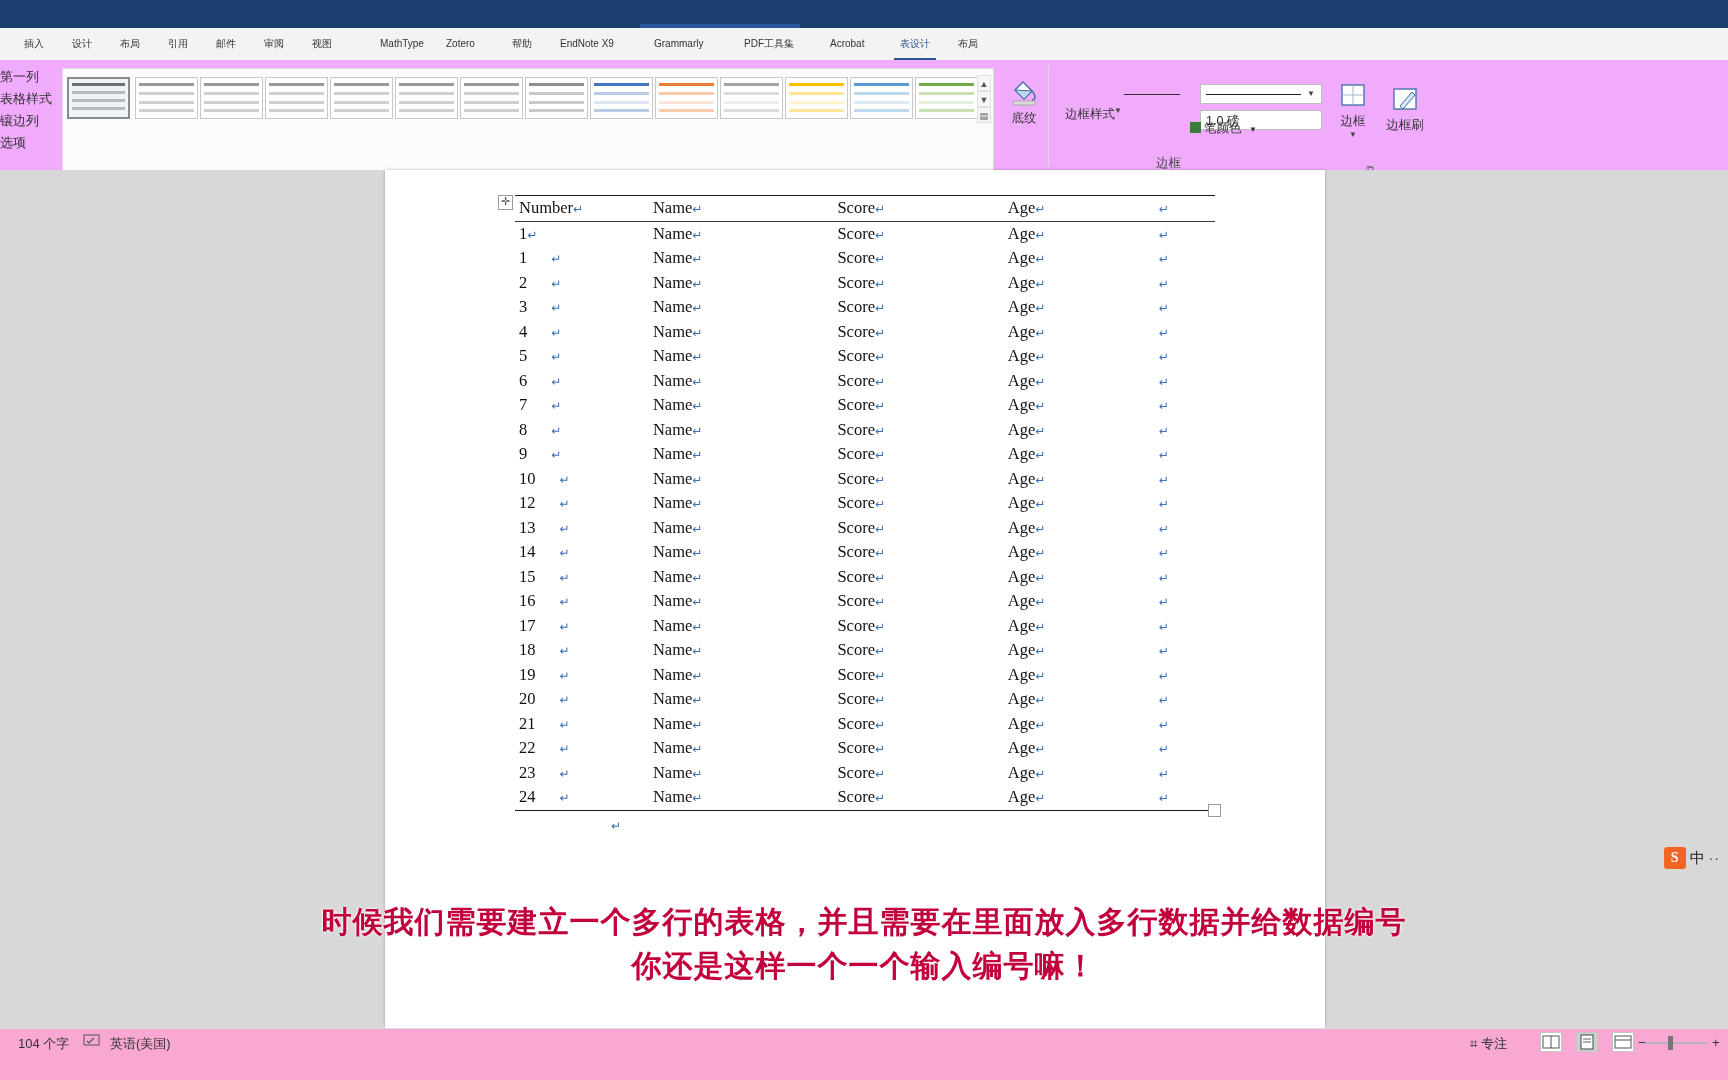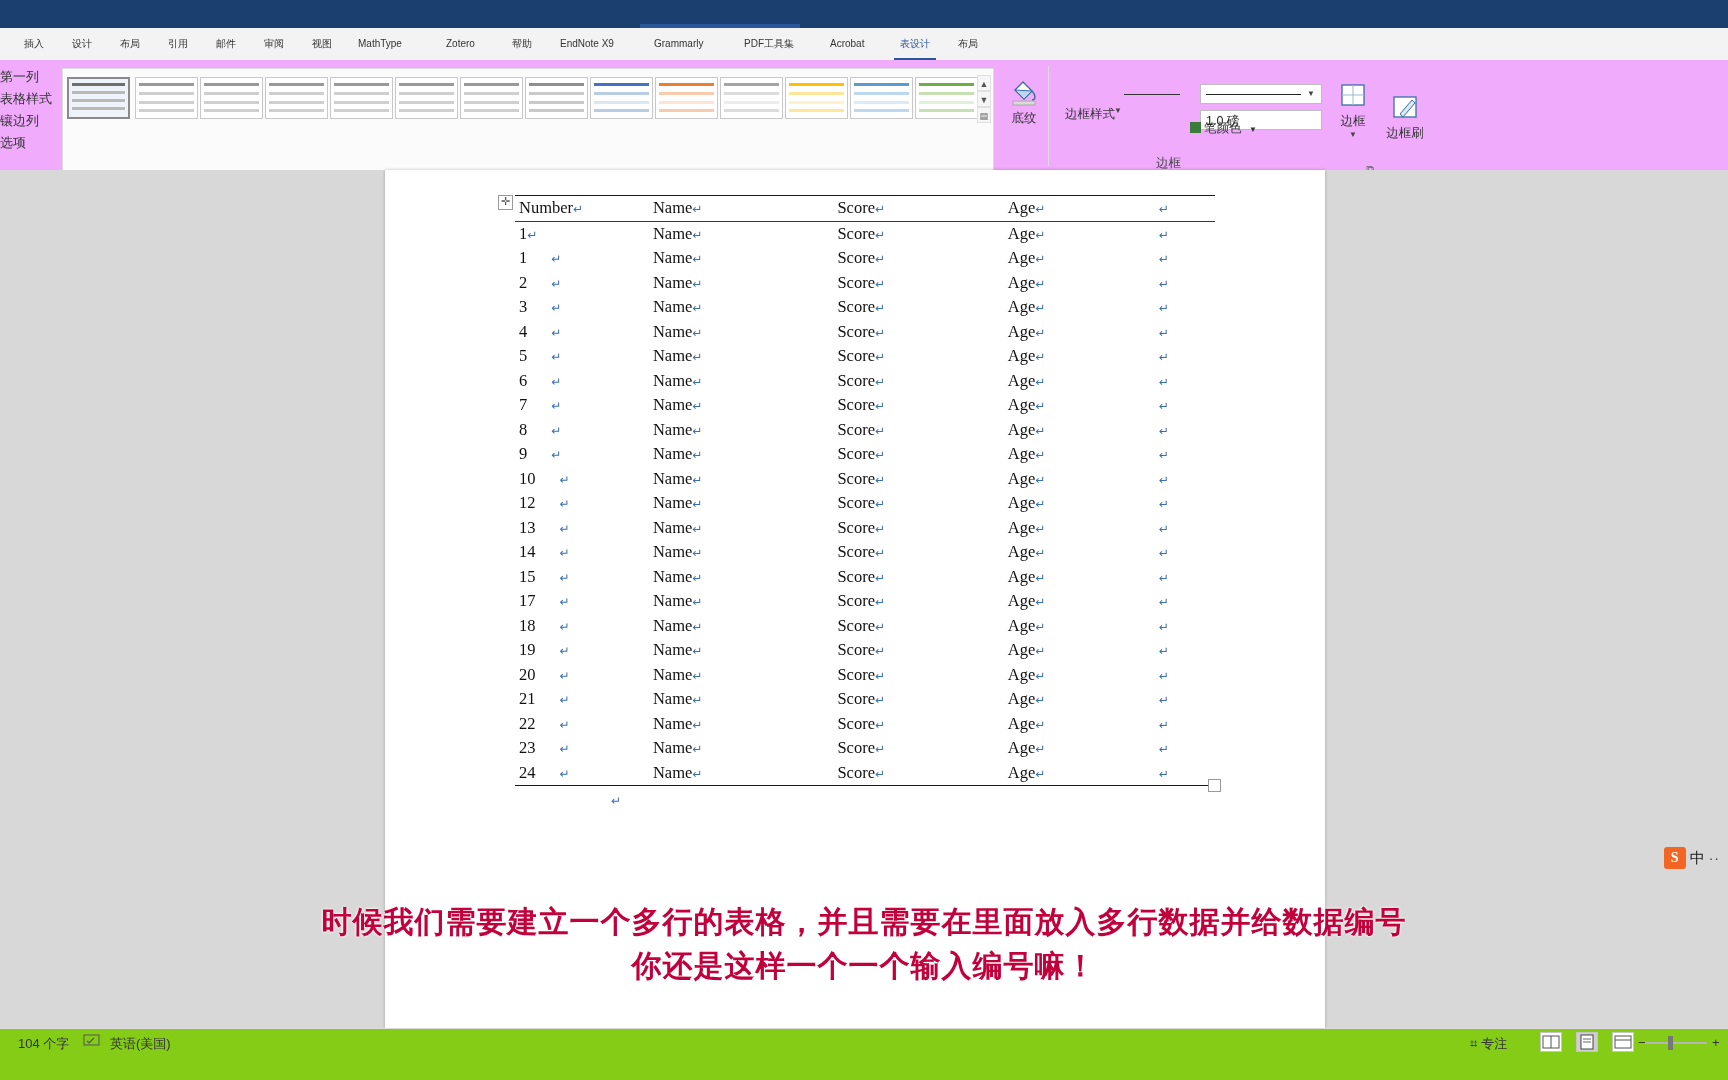--- a/index.html
+++ b/index.html
@@ -343,21 +343,21 @@
     font-family: "Liberation Serif", serif;
   }
   .ime .zh { color: #1a1a1a; font-size: 15px; }
   .ime .dots { color: #444; font-size: 14px; letter-spacing: 1px;}
 
   
   .statusbar {
     position: absolute;
     left: 0; top: 1028px;
     width: 1728px; height: 52px;
-    background: #84cc16;
+    background: #f9a8d4;
     border-top: 1px solid #dcdcdc;
   }
   .sb-item {
     position: absolute;
     top: 6px;
     font-size: 13px;
     color: #333;
     white-space: nowrap;
   }
   .sb-icon {
@@ -399,21 +399,21 @@
 </div>
 
 <div class="ribbon-tabs">
   <div class="tab" style="left:18px">插入</div>
   <div class="tab" style="left:66px">设计</div>
   <div class="tab" style="left:114px">布局</div>
   <div class="tab" style="left:162px">引用</div>
   <div class="tab" style="left:210px">邮件</div>
   <div class="tab" style="left:258px">审阅</div>
   <div class="tab" style="left:306px">视图</div>
-  <div class="tab" style="left:352px">MathType</div>
+  <div class="tab" style="left:374px">MathType</div>
   <div class="tab" style="left:440px">Zotero</div>
   <div class="tab" style="left:506px">帮助</div>
   <div class="tab" style="left:554px">EndNote X9</div>
   <div class="tab" style="left:648px">Grammarly</div>
   <div class="tab" style="left:738px">PDF工具集</div>
   <div class="tab" style="left:824px">Acrobat</div>
   <div class="tab active" style="left:894px">表设计</div>
   <div class="tab" style="left:952px">布局</div>
 </div>
 
@@ -556,21 +556,21 @@
         <svg width="30" height="30" viewBox="0 0 30 30">
           <rect x="4" y="5" width="22" height="20" fill="#fff" stroke="#3a6ea5" stroke-width="1.3"></rect>
           <line x1="4" y1="15" x2="26" y2="15" stroke="#9bb7d4" stroke-width="1"></line>
           <line x1="15" y1="5" x2="15" y2="25" stroke="#9bb7d4" stroke-width="1"></line>
         </svg>
       </div>
       <span>边框</span>
       <div style="font-size:8px;color:#444">▼</div>
     </div>
 
-    <div class="bigbtn" style="left:330px; top:20px;">
+    <div class="bigbtn" style="left:330px; top:12px;">
       <div class="gl">
         <svg width="30" height="30" viewBox="0 0 30 30">
           <rect x="4" y="5" width="22" height="20" fill="#fff" stroke="#3a6ea5" stroke-width="1.3"></rect>
           <path d="M10 22 L22 8 L25 11 L13 25 Z" fill="#dbe7f4" stroke="#3a6ea5" stroke-width="1"></path>
         </svg>
       </div>
       <span>边框刷</span>
     </div>
 
     <div class="group-label" style="left:104px; bottom:-2px;">边框</div>
@@ -690,20 +690,27 @@
               <td class="c-end"><span class="pmark">↵</span></td>
             </tr>
             <tr class="">
               <td class="c-num">15<span class="rowmark">↵</span></td>
               <td class="c-name">Name<span class="pmark">↵</span></td>
               <td class="c-score">Score<span class="pmark">↵</span></td>
               <td class="c-age">Age<span class="pmark">↵</span></td>
               <td class="c-end"><span class="pmark">↵</span></td>
             </tr>
             <tr class="">
+              <td class="c-num">16<span class="rowmark">↵</span></td>
+              <td class="c-name">Name<span class="pmark">↵</span></td>
+              <td class="c-score">Score<span class="pmark">↵</span></td>
+              <td class="c-age">Age<span class="pmark">↵</span></td>
+              <td class="c-end"><span class="pmark">↵</span></td>
+            </tr>
+            <tr class="">
               <td class="c-num">17<span class="rowmark">↵</span></td>
               <td class="c-name">Name<span class="pmark">↵</span></td>
               <td class="c-score">Score<span class="pmark">↵</span></td>
               <td class="c-age">Age<span class="pmark">↵</span></td>
               <td class="c-end"><span class="pmark">↵</span></td>
             </tr>
             <tr class="">
               <td class="c-num">18<span class="rowmark">↵</span></td>
               <td class="c-name">Name<span class="pmark">↵</span></td>
               <td class="c-score">Score<span class="pmark">↵</span></td>

